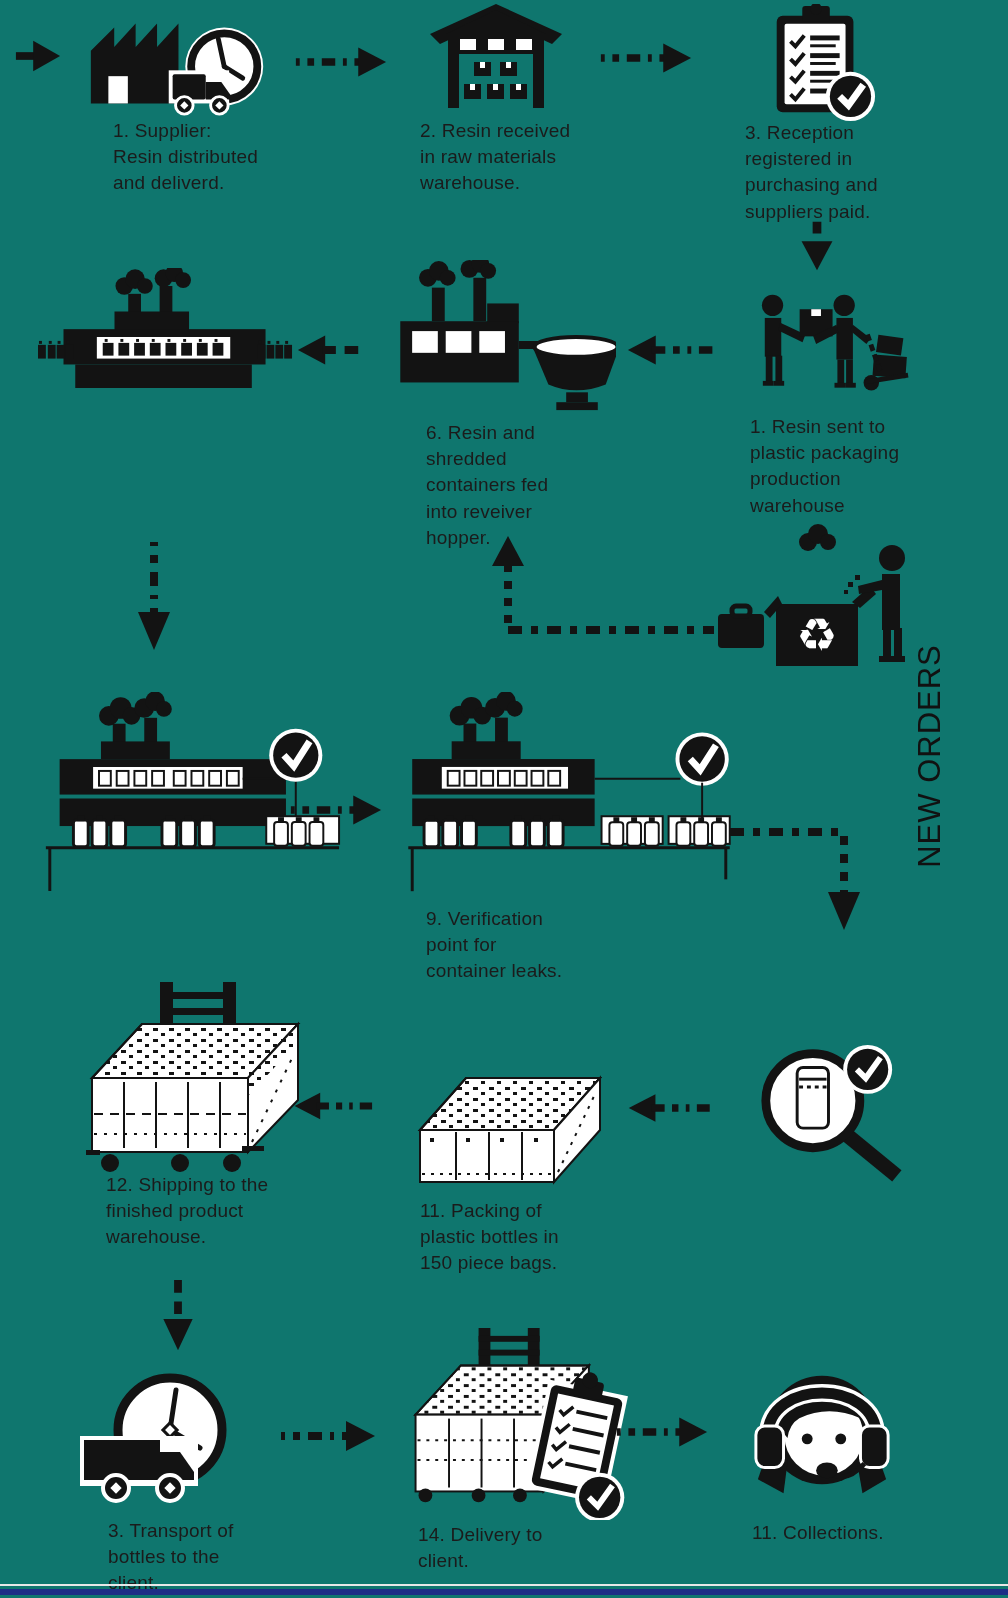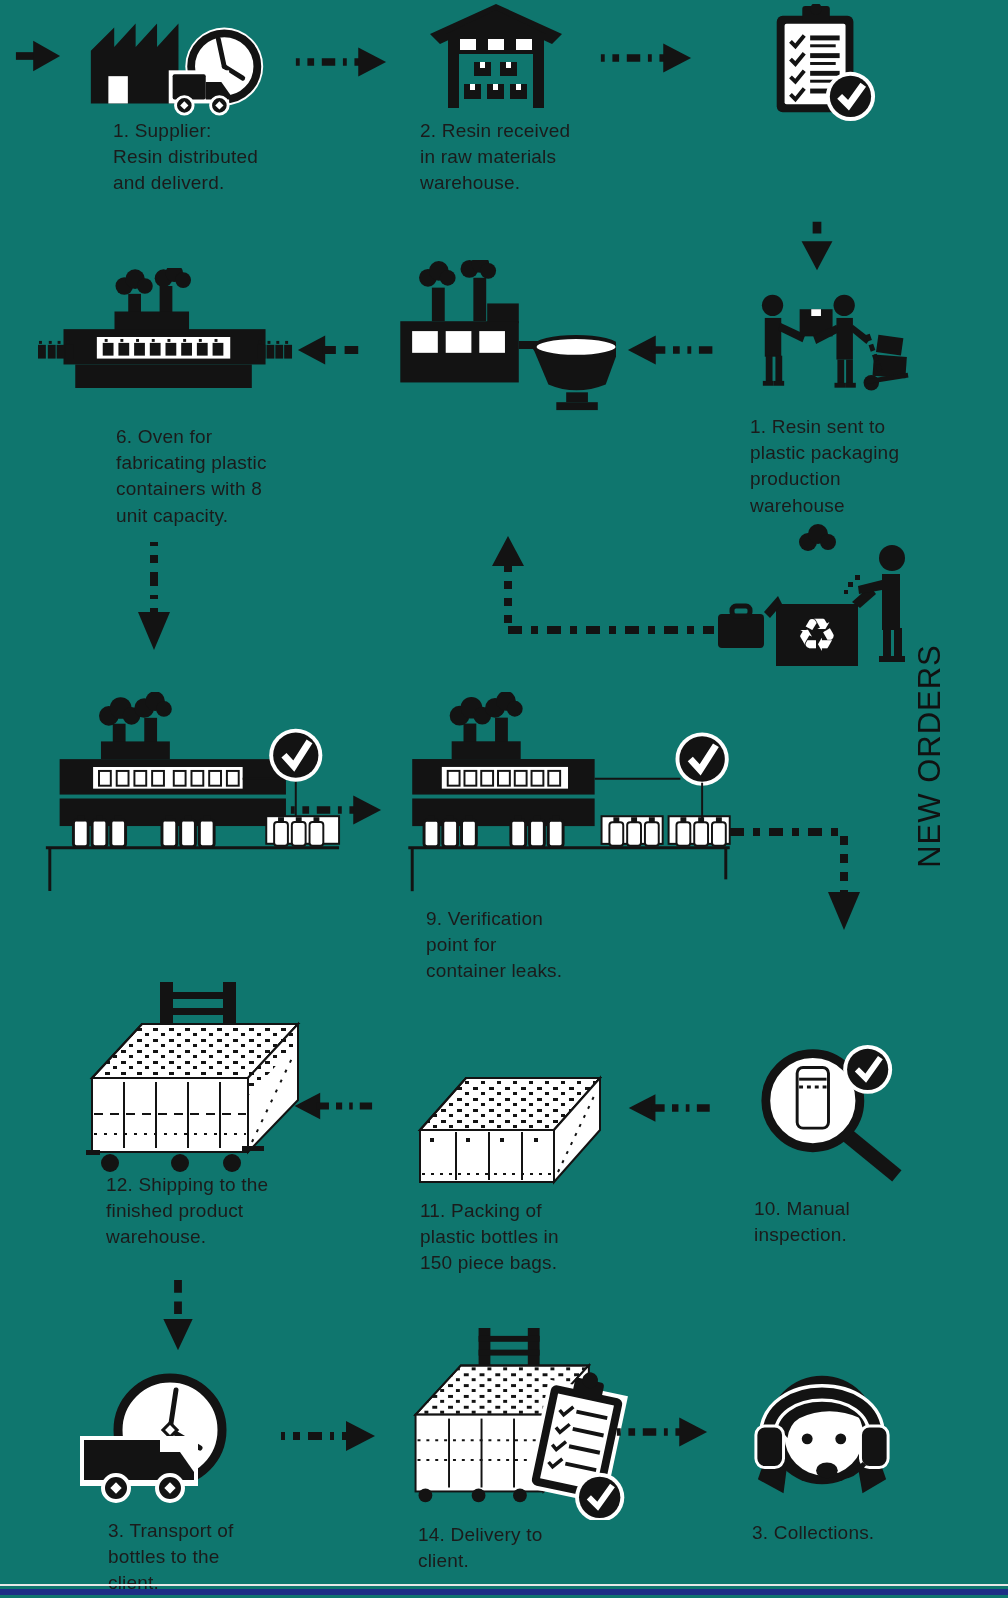--- a/index.html
+++ b/index.html
@@ -117,20 +117,24 @@
           <rect x="52" y="59" width="26" height="3"></rect>
         <rect x="52" y="68" width="30" height="5"></rect>
           <rect x="52" y="77" width="26" height="3"></rect>
         <rect x="52" y="86" width="30" height="5"></rect>
       </g>
       <circle cx="93" cy="94" r="25" fill="#fff"></circle>
       <circle cx="93" cy="94" r="21" fill="#131313"></circle>
       <polyline points="82,94 91,103 106,82" stroke="#fff" stroke-width="7" fill="none"></polyline>
     </svg>
   </div>
+  <div class="abs label" style="left:745px;top:120px;width:210px">3. Reception
+registered in
+purchasing and
+suppliers paid.</div>
 
   <div class="abs icon" style="left:798px;top:218px;width:38px;height:56px">
     <svg viewBox="0 0 38 58">
         <line x1="19" y1="4" x2="19" y2="26" stroke="#131313" stroke-width="9" stroke-dasharray="12 9"></line>
         <polygon points="3,24 35,24 19,54" fill="#131313"></polygon>
       </svg>
   </div>
 
   <div class="abs icon" style="left:742px;top:286px;width:185px;height:122px">
     <svg viewBox="0 0 188 126">
@@ -189,20 +193,25 @@
       <rect x="24" y="72" width="26" height="22" fill="#fff"></rect>
       <rect x="58" y="72" width="26" height="22" fill="#fff"></rect>
       <rect x="92" y="72" width="26" height="22" fill="#fff"></rect>
       <polyline points="132,86 158,86 166,98 180,98" stroke="#131313" stroke-width="8" fill="none"></polyline>
       <path d="M146 88 Q190 76 234 88 L220 126 Q190 138 162 126 Z" fill="#131313"></path>
       <ellipse cx="190" cy="88" rx="42" ry="10" fill="#fff" stroke="#131313" stroke-width="4"></ellipse>
       <rect x="180" y="134" width="22" height="10" fill="#131313"></rect>
       <rect x="170" y="144" width="42" height="8" fill="#131313"></rect>
     </svg>
   </div>
+  <div class="abs label" style="left:426px;top:420px;width:190px">6. Resin and
+shredded
+containers fed
+into reveiver
+hopper.</div>
 
   <div class="abs icon" style="left:296px;top:332px;width:70px;height:36px">
     <svg viewBox="0 0 72 36">
         <polygon points="30,3 2,18 30,33" fill="#131313"></polygon>
         <line x1="27" y1="18" x2="70" y2="18" stroke="#131313" stroke-width="8" stroke-dasharray="14 9"></line>
       </svg>
   </div>
 
   <div class="abs icon" style="left:38px;top:268px;width:255px;height:138px">
     <svg viewBox="0 0 260 140">
@@ -249,24 +258,20 @@
           <rect x="11" y="74" width="3" height="3"></rect>
           <rect x="20" y="74" width="3" height="3"></rect>
           <rect x="29" y="74" width="3" height="3"></rect>
         <rect x="225" y="74" width="3" height="3"></rect>
           <rect x="234" y="74" width="3" height="3"></rect>
           <rect x="243" y="74" width="3" height="3"></rect>
           <rect x="252" y="74" width="3" height="3"></rect>
       </g>
     </svg>
   </div>
-  <div class="abs label" style="left:116px;top:424px;width:215px">6. Oven for
-fabricating plastic
-containers with 8
-unit capacity.</div>
 
   <div class="abs icon" style="left:134px;top:540px;width:40px;height:118px">
     <svg viewBox="0 0 40 118">
         <line x1="20" y1="2" x2="20" y2="76" stroke="#131313" stroke-width="8" stroke-dasharray="4 9 8 9 14 9"></line>
         <polygon points="4,72 36,72 20,110" fill="#131313"></polygon>
       </svg>
   </div>
 
   <div class="abs icon" style="left:712px;top:524px;width:205px;height:150px">
     <svg viewBox="0 0 205 150">
@@ -457,22 +462,20 @@
       <line x1="98" y1="98" x2="142" y2="134" stroke="#131313" stroke-width="15" stroke-linecap="square"></line>
       <circle cx="62" cy="62" r="48" fill="#fff" stroke="#131313" stroke-width="9"></circle>
       <rect x="46" y="28" width="32" height="62" rx="6" fill="#fff" stroke="#131313" stroke-width="3"></rect>
       <line x1="48" y1="40" x2="76" y2="40" stroke="#131313" stroke-width="3"></line>
       <line x1="48" y1="48" x2="76" y2="48" stroke="#131313" stroke-width="3" stroke-dasharray="4 4"></line>
       <circle cx="118" cy="30" r="25" fill="#fff"></circle>
       <circle cx="118" cy="30" r="21" fill="#131313"></circle>
       <polyline points="107,30 116,39 131,18" stroke="#fff" stroke-width="6" fill="none"></polyline>
     </svg>
   </div>
-  <div class="abs label" style="left:754px;top:1196px;width:180px">10. Manual
-inspection.</div>
 
   <div class="abs icon" style="left:626px;top:1090px;width:92px;height:36px">
     <svg viewBox="0 0 100 36">
         <polygon points="32,3 3,18 32,33" fill="#131313"></polygon>
         <line x1="28" y1="18" x2="97" y2="18" stroke="#131313" stroke-width="8" stroke-dasharray="14 8 7 8 4 8"></line>
       </svg>
   </div>
 
   <div class="abs icon" style="left:408px;top:1052px;width:200px;height:140px">
     <svg viewBox="0 0 200 140">
@@ -661,18 +664,18 @@
       <circle cx="60" cy="87" r="5.5" fill="#131313"></circle>
       <circle cx="94" cy="87" r="5.5" fill="#131313"></circle>
       <path d="M20 84 C20 26 130 26 130 84" stroke="#ffffff" stroke-width="18" fill="none"></path>
       <path d="M20 84 C20 26 130 26 130 84" stroke="#131313" stroke-width="11" fill="none"></path>
       <rect x="8" y="74" width="28" height="42" rx="9" fill="#131313" stroke="#fff" stroke-width="3"></rect>
       <rect x="114" y="74" width="28" height="42" rx="9" fill="#131313" stroke="#fff" stroke-width="3"></rect>
       <path d="M118 112 Q100 132 84 122" stroke="#131313" stroke-width="5" fill="none"></path>
       <ellipse cx="80" cy="119" rx="11" ry="8" fill="#131313"></ellipse>
     </svg>
   </div>
-  <div class="abs label" style="left:752px;top:1520px;width:190px">3. Collections.</div>
+  <div class="abs label" style="left:752px;top:1520px;width:190px">11. Collections.</div>
 
   <div class="abs footer-hairline" style="left:0;top:1584px;width:1008px;height:2px"></div>
   <div class="abs footer-line" style="left:0;top:1589px;width:1008px;height:6px"></div>
 
 </div>
 
 </body></html>

